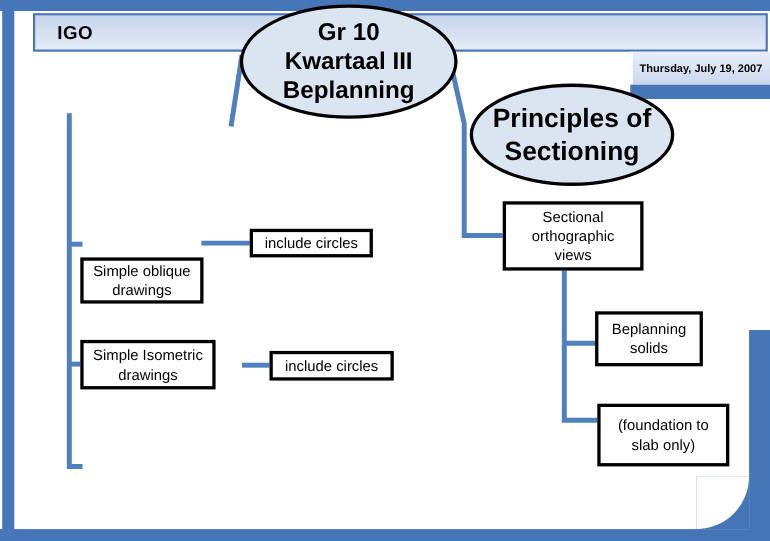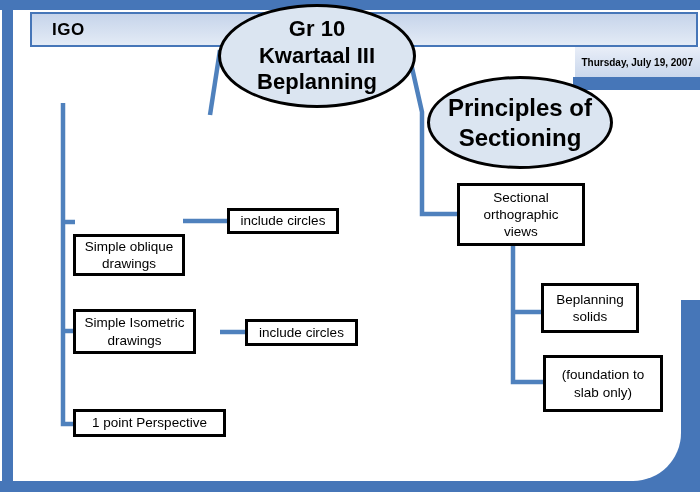--- a/index.html
+++ b/index.html
@@ -44,21 +44,21 @@
     display:flex;align-items:center;justify-content:center;text-align:center;
     font-size:13.5px;line-height:1.28;
   }
   .b-oblique{left:73px;top:200px;width:112px;height:42px;margin-top:34px;}
   .b-include1{left:227px;top:208px;width:112px;height:26px;}
   .b-isometric{left:73px;top:309px;width:123px;height:45px;}
   .b-include2{left:245px;top:319px;width:113px;height:27px;}
   .b-perspective{left:73px;top:409px;width:153px;height:28px;}
   .b-sectional{left:457px;top:183px;width:128px;height:63px;}
   .b-geosolids{left:541px;top:283px;width:98px;height:50px;}
-  .b-foundation{left:543px;top:355px;width:120px;height:57px;}
+  .b-foundation{left:543px;top:367px;width:120px;height:57px;}
   .ml{white-space:pre-line;}
 </style>
 </head>
 <body>
 
 <div class="slide">
 
   <div class="title-band">
     <span class="t">IGO</span>
   </div>
@@ -101,23 +101,20 @@
   <div class="nbox b-include1">
     <span>include circles</span>
   </div>
   <div class="nbox b-isometric">
     <span class="ml">Simple Isometric
 drawings</span>
   </div>
   <div class="nbox b-include2">
     <span>include circles</span>
   </div>
-  <div class="nbox b-perspective">
-    <span>1 point Perspective</span>
-  </div>
 
   <div class="nbox b-sectional">
     <span class="ml">Sectional
 orthographic
 views</span>
   </div>
   <div class="nbox b-geosolids">
     <span class="ml">Beplanning
 solids</span>
   </div>

